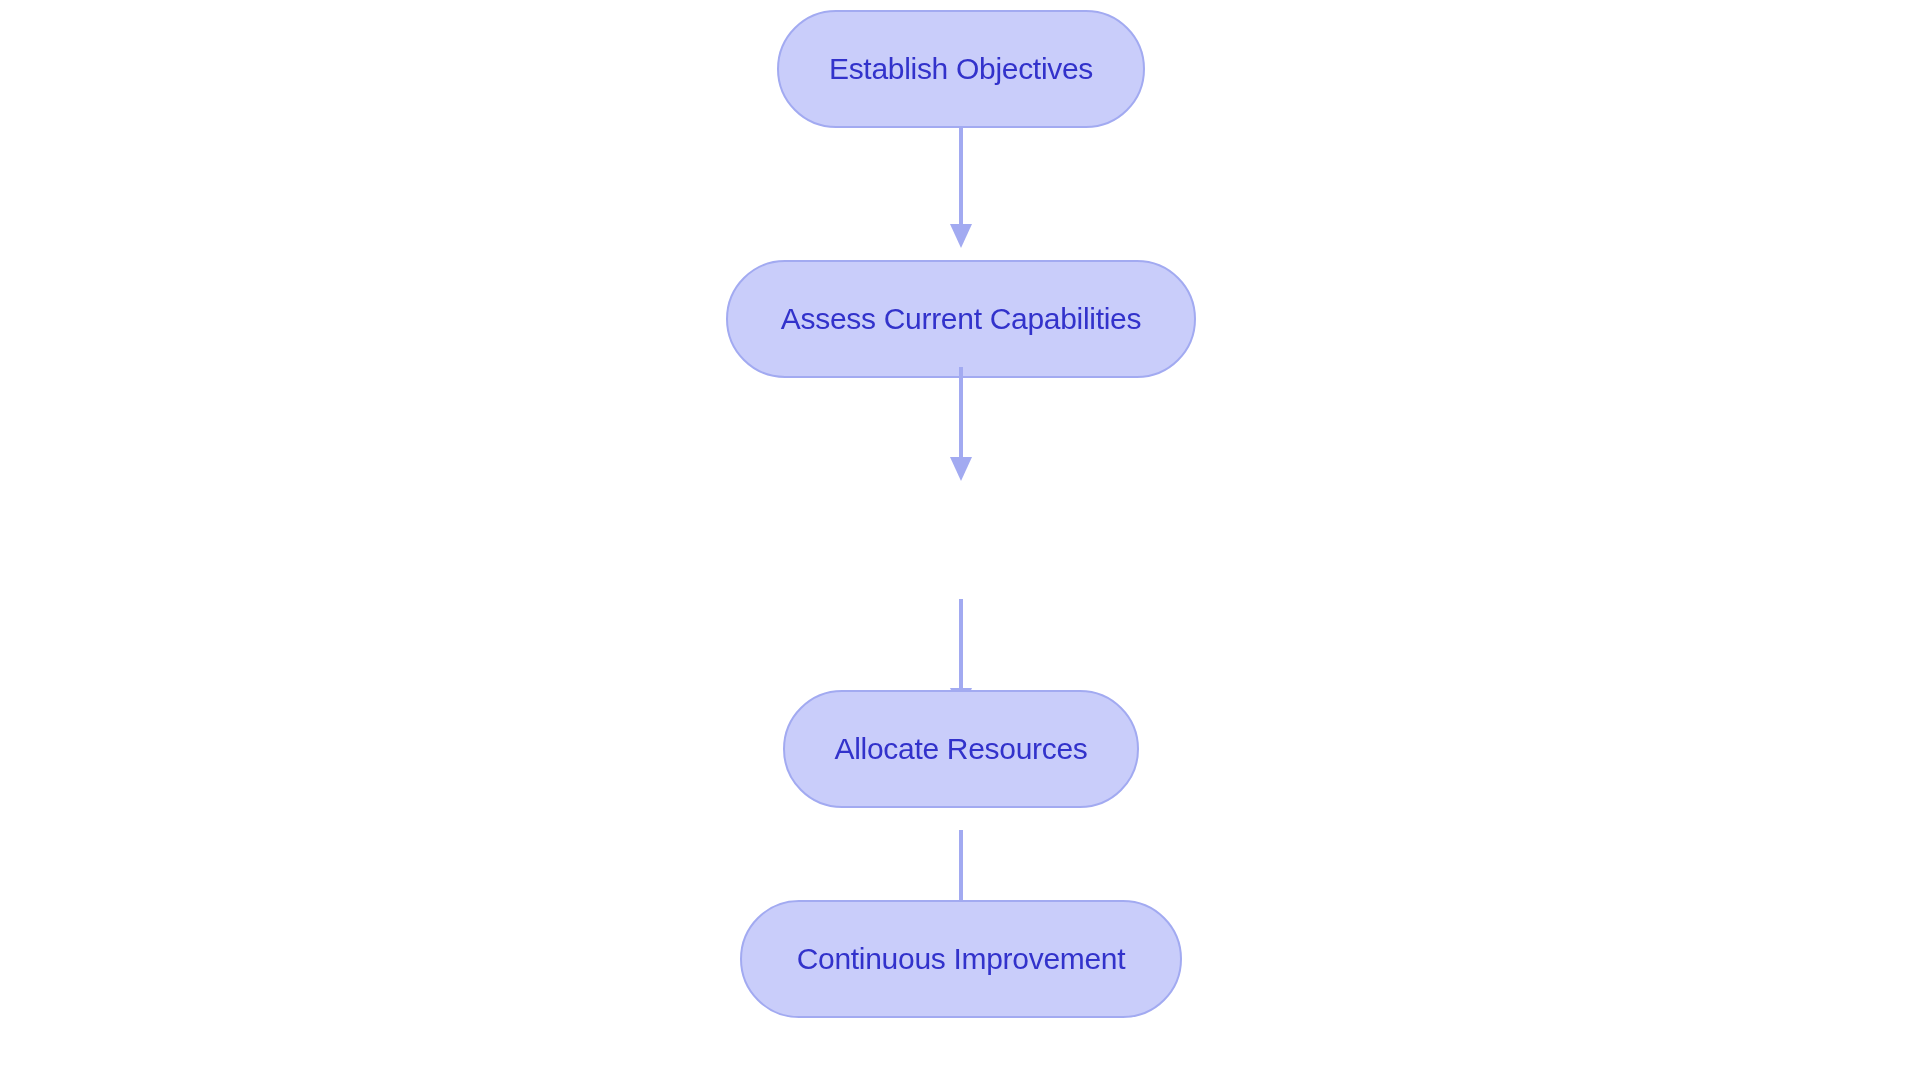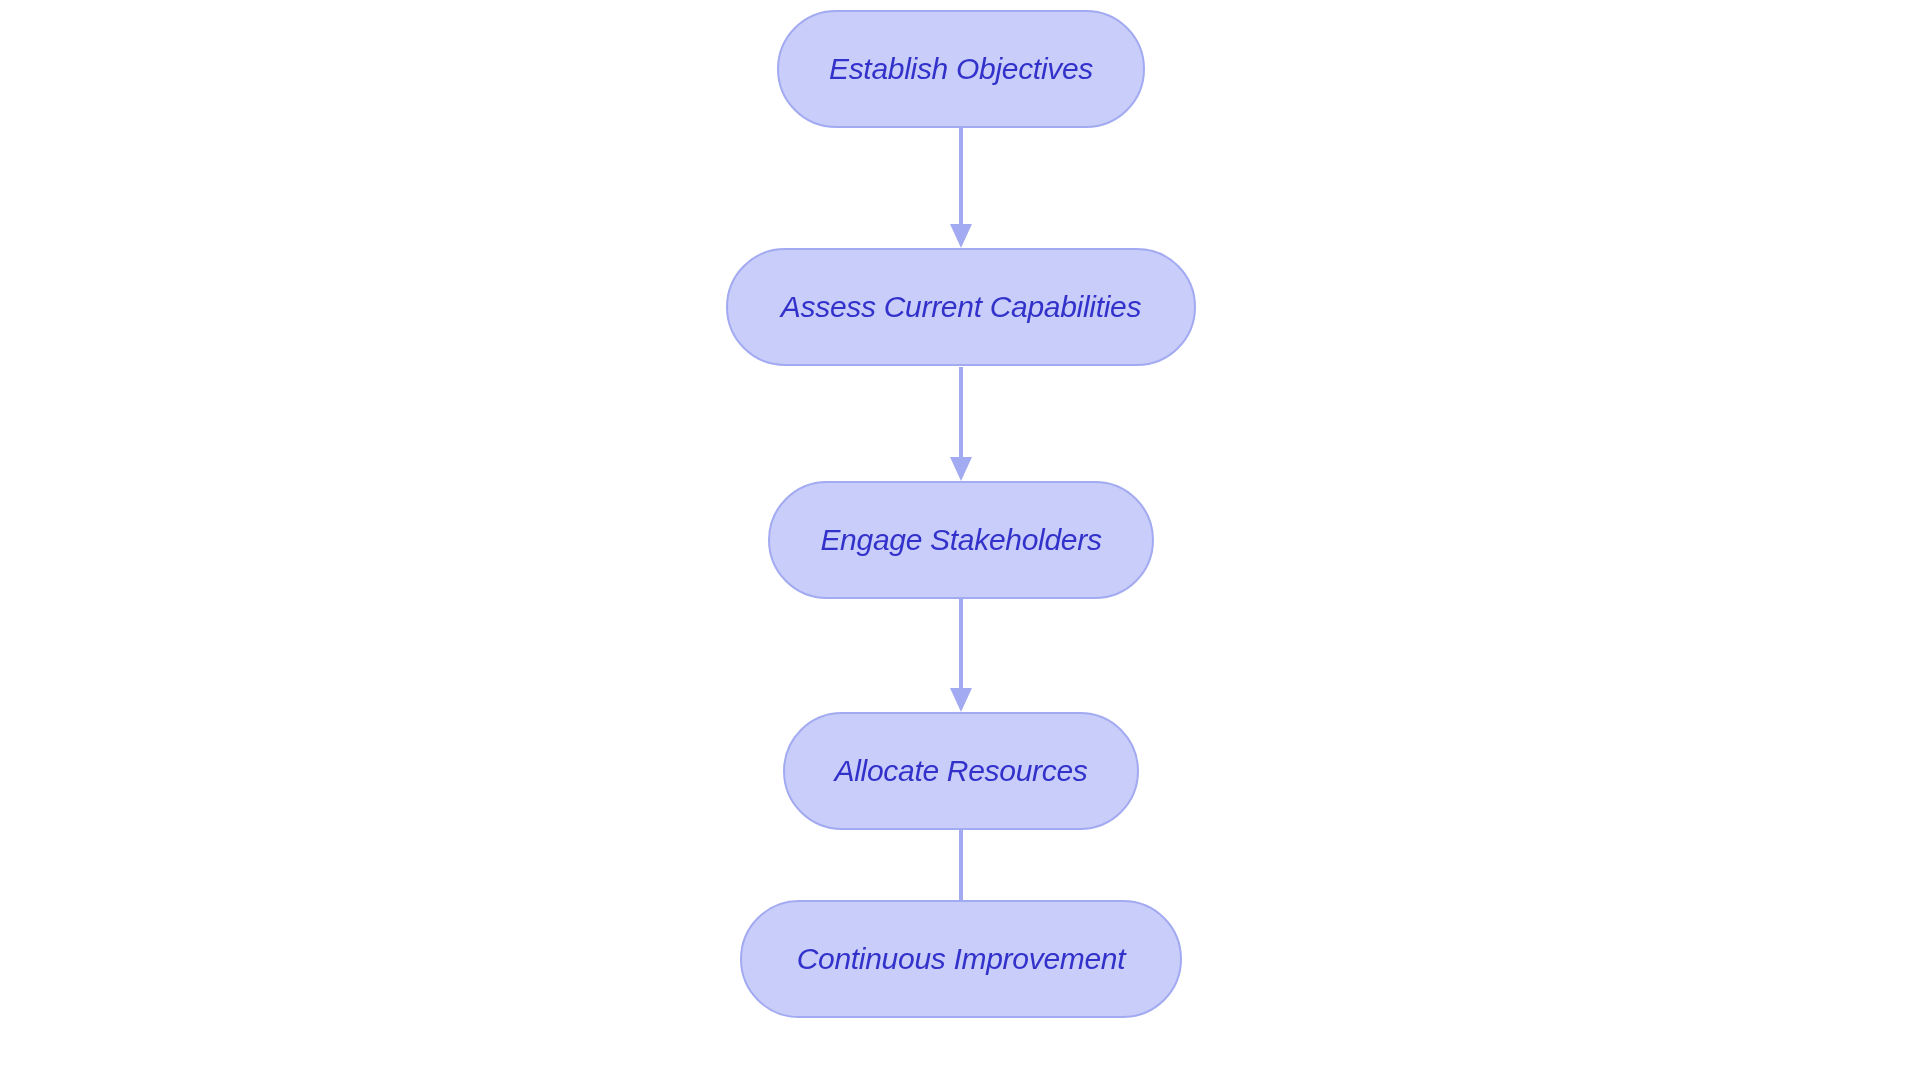--- a/index.html
+++ b/index.html
@@ -13,21 +13,20 @@
     height: 1083px;
     overflow: hidden;
     font-family: "Liberation Sans", "DejaVu Sans", sans-serif;
   }
 
   #flow-canvas {
     position: relative;
     width: 1920px;
     height: 1083px;
     background: #ffffff;
-    font-style: italic;
   }
 
   
   .node {
     position: absolute;
     box-sizing: border-box;
     display: flex;
     align-items: center;
     justify-content: center;
     background: #c9cdfa;
@@ -41,23 +40,23 @@
     color: #3232cb;
     font-size: 30px;
     font-weight: 400;
     letter-spacing: -0.3px;
     line-height: 1;
     white-space: nowrap;
     user-select: none;
   }
 
   #node-0 { top: 10px;  width: 368px; }
-  #node-1 { top: 248px; width: 470px; }
+  #node-1 { top: 260px; width: 470px; }
   #node-2 { top: 481px; width: 386px; }
-  #node-3 { top: 712px; width: 356px; }
+  #node-3 { top: 690px; width: 356px; }
   #node-4 { top: 900px; width: 442px; }
 
   
   .connector {
     position: absolute;
     left: 961px;
     transform: translateX(-50%);
     width: 26px;
   }
   .connector .conn-line {
@@ -105,23 +104,20 @@
 
   <div class="node" id="node-1">
     <span class="node-label">Assess Current Capabilities</span>
   </div>
 
   <div class="connector" id="conn-1">
     <div class="conn-line"></div>
     <div class="conn-head"></div>
   </div>
 
-  <div class="node" id="node-2">
-    <span class="node-label">Engage Stakeholders</span>
-  </div>
 
   <div class="connector" id="conn-2">
     <div class="conn-line"></div>
     <div class="conn-head"></div>
   </div>
 
   <div class="node" id="node-3">
     <span class="node-label">Allocate Resources</span>
   </div>
 

